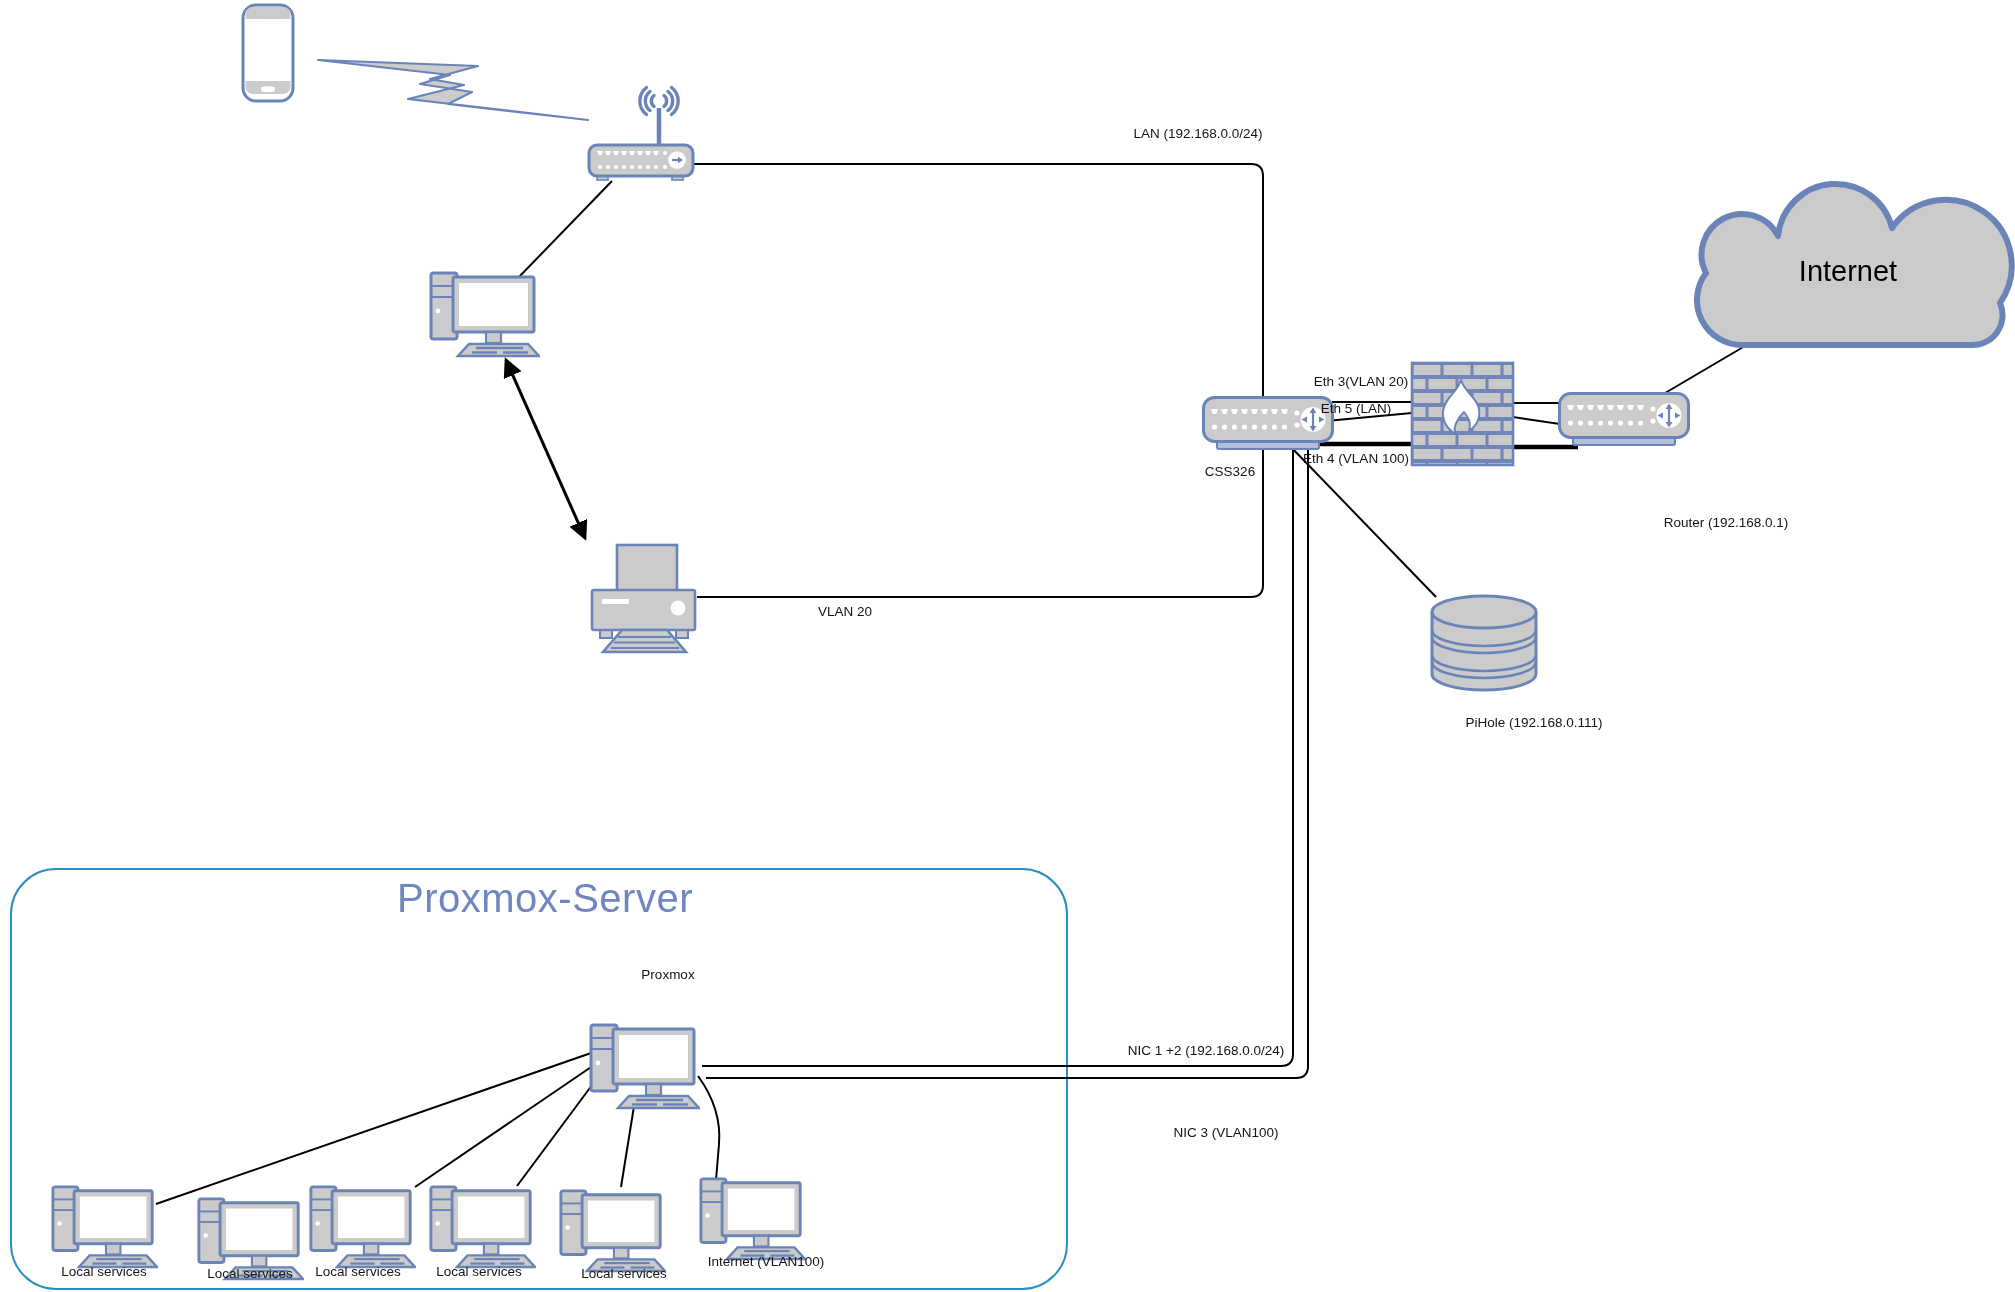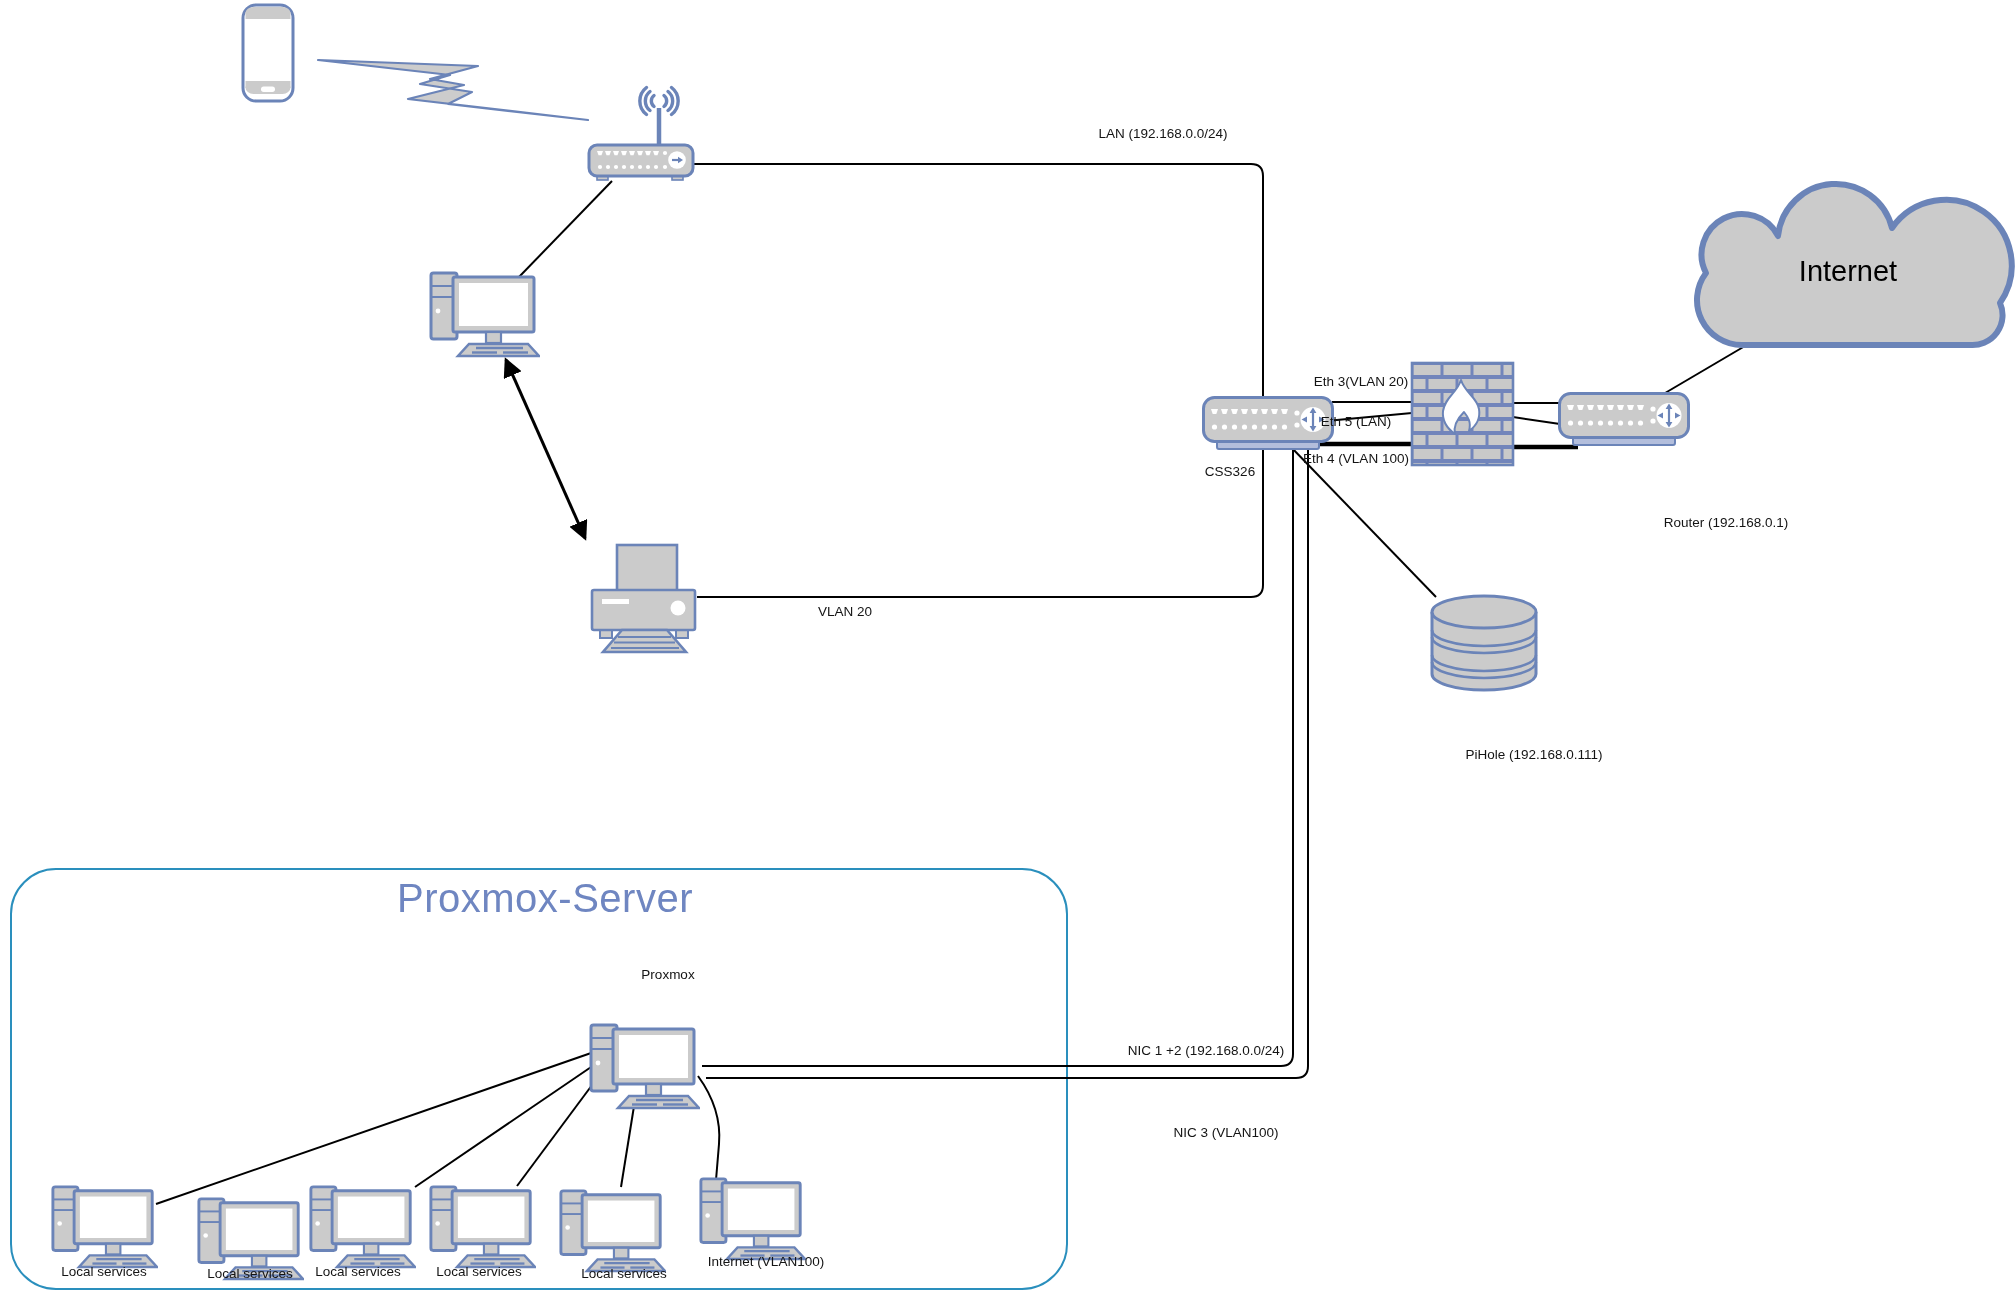--- a/index.html
+++ b/index.html
@@ -202,28 +202,28 @@
 
     <use href="#pc" x="588" y="1018" width="112" height="92"></use>
     <use href="#pc" x="50" y="1180" width="108" height="89"></use>
     <use href="#pc" x="196" y="1192" width="108" height="89"></use>
     <use href="#pc" x="308" y="1180" width="108" height="89"></use>
     <use href="#pc" x="428" y="1180" width="108" height="89"></use>
     <use href="#pc" x="558" y="1184" width="108" height="89"></use>
     <use href="#pc" x="698" y="1172" width="108" height="89"></use>
   </svg>
 
-  <div class="lbl" style="left:1145px;top:127px;padding-left:36px;">LAN (192.168.0.0/24)</div>
+  <div class="lbl" style="left:1180px;top:127px;padding-left:36px;">LAN (192.168.0.0/24)</div>
   <div class="lbl" style="left:845px;top:605px;">VLAN 20</div>
   <div class="lbl" style="left:1230px;top:465px;text-align:right;">CSS326</div>
   <div class="lbl" style="left:1361px;top:375px;text-align:right;">Eth 3(VLAN 20)</div>
-  <div class="lbl" style="left:1356px;top:415px;text-align:center;">Eth 5 (LAN)</div>
+  <div class="lbl" style="left:1356px;top:402px;text-align:center;">Eth 5 (LAN)</div>
   <div class="lbl" style="left:1356px;top:452px;">Eth 4 (VLAN 100)</div>
   <div class="lbl" style="left:1712px;top:516px;padding-left:28px;">Router (192.168.0.1)</div>
-  <div class="lbl" style="left:1534px;top:716px;margin-top:32px;">PiHole (192.168.0.111)</div>
+  <div class="lbl" style="left:1534px;top:716px;">PiHole (192.168.0.111)</div>
   <div class="lbl cloud-txt" style="left:1848px;top:256px;">Internet</div>
   <div class="lbl big-blue" style="left:545px;top:876px;">Proxmox-Server</div>
   <div class="lbl" style="left:668px;top:968px;">Proxmox</div>
   <div class="lbl" style="left:1206px;top:1044px;">NIC 1 +2 (192.168.0.0/24)</div>
   <div class="lbl" style="left:1226px;top:1086px;margin-top:40px;">NIC 3 (VLAN100)</div>
   <div class="lbl" style="left:104px;top:1265px;">Local services</div>
   <div class="lbl" style="left:250px;top:1267px;">Local services</div>
   <div class="lbl" style="left:358px;top:1265px;">Local services</div>
   <div class="lbl" style="left:479px;top:1265px;">Local services</div>
   <div class="lbl" style="left:624px;top:1267px;">Local services</div>

